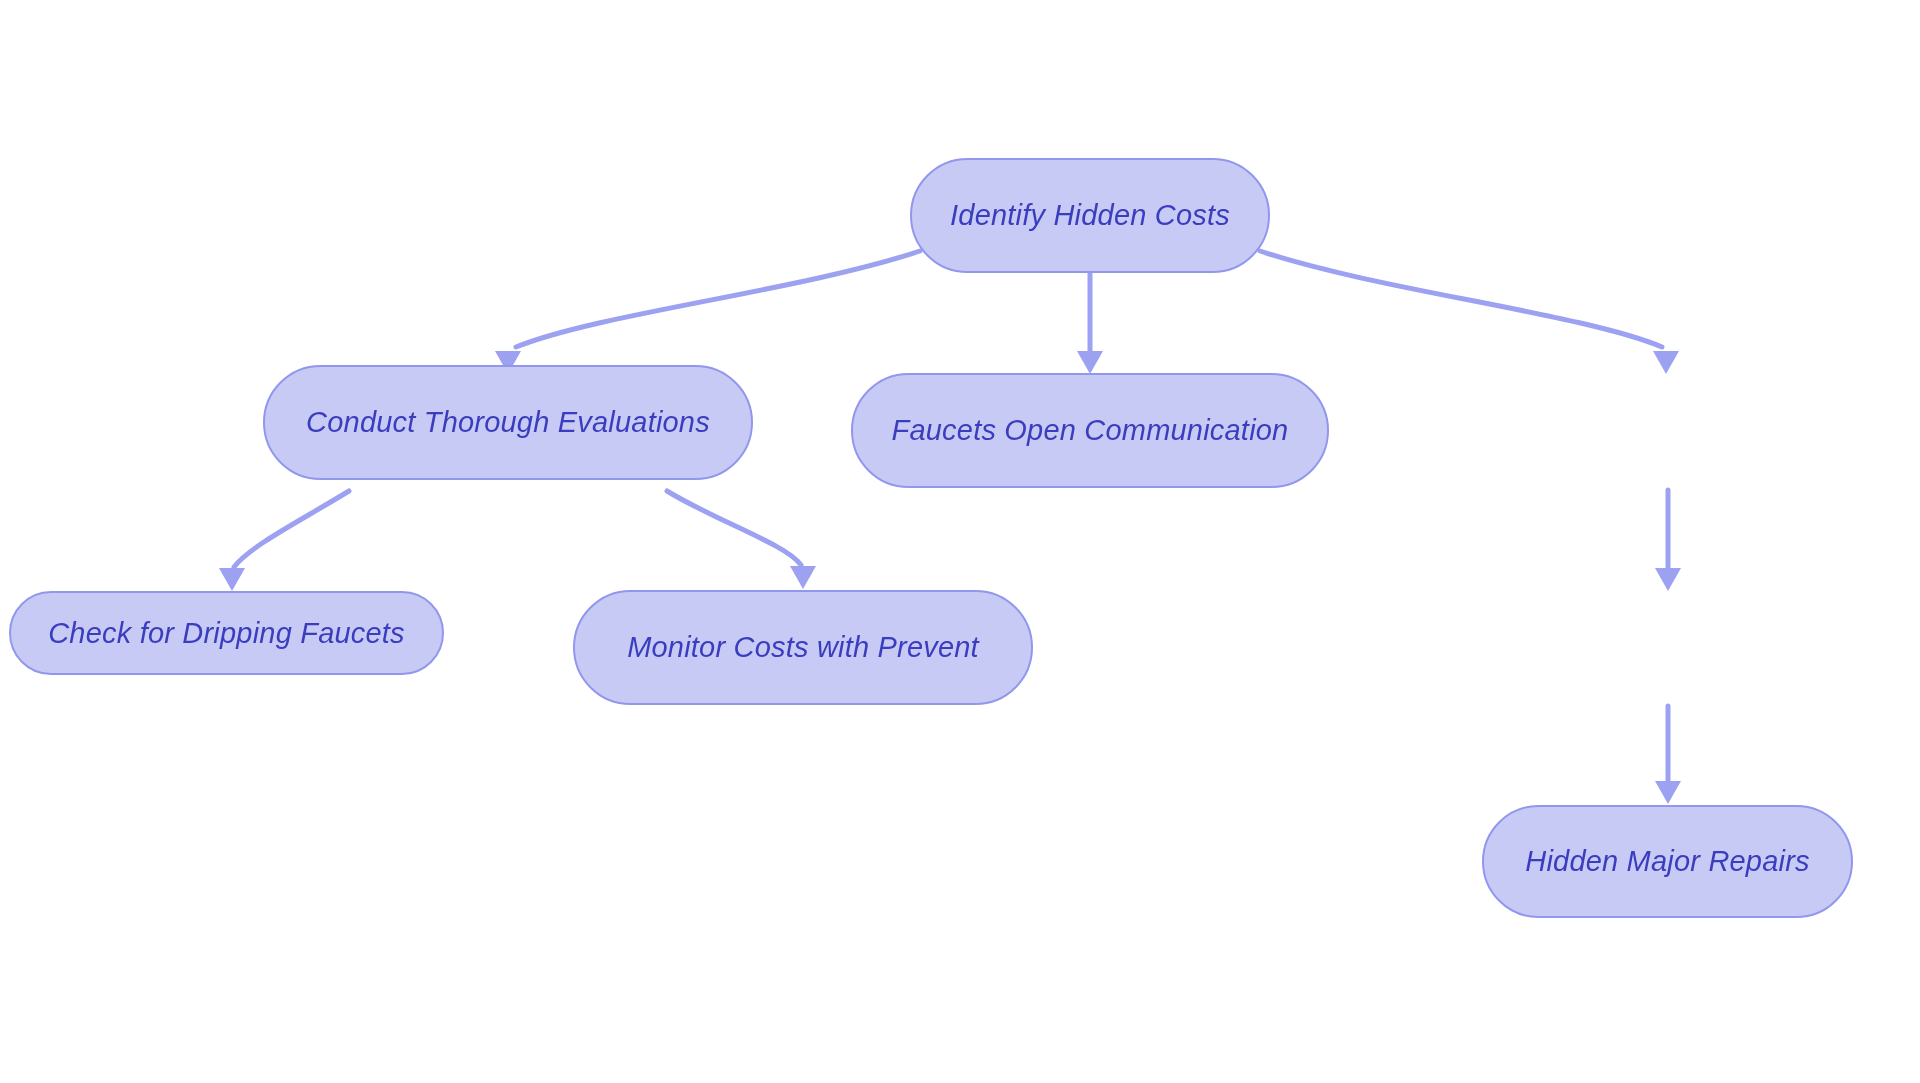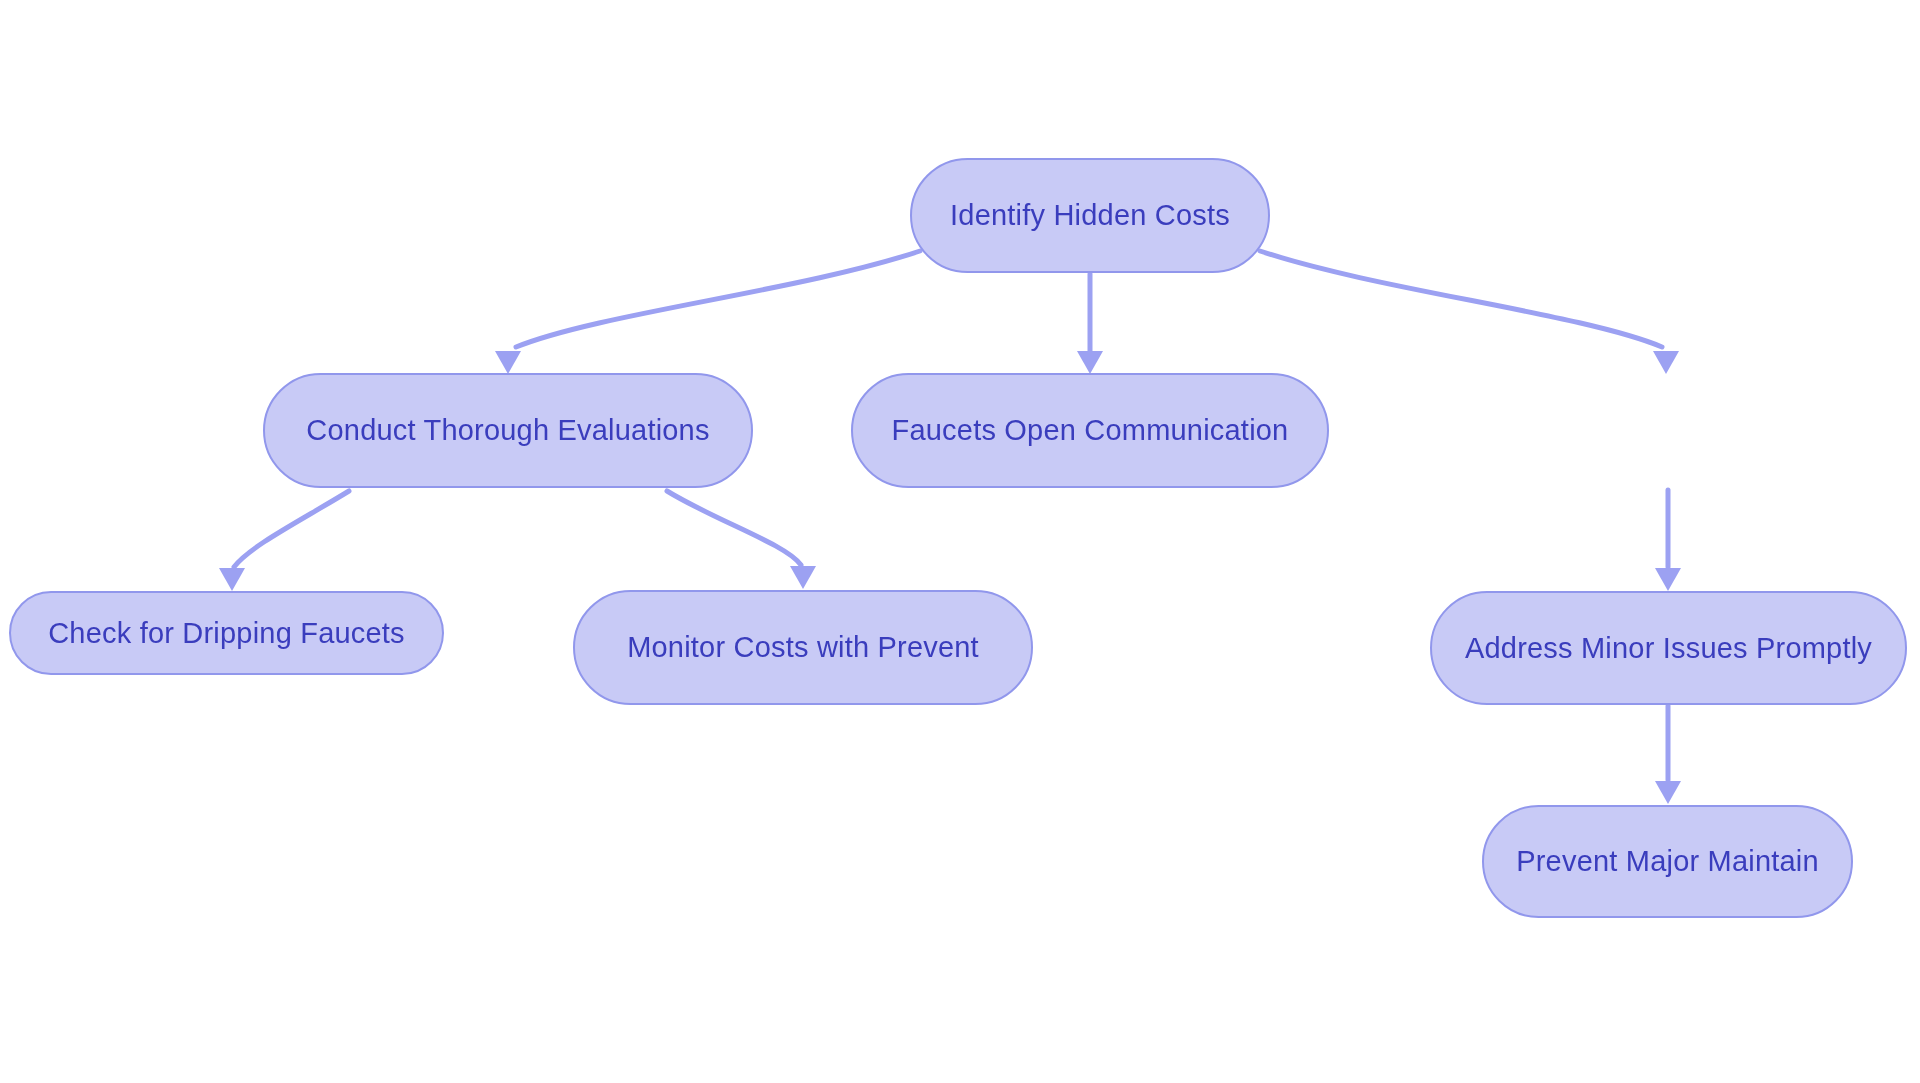--- a/index.html
+++ b/index.html
@@ -11,20 +11,21 @@
     height: 1083px;
     background: var(--canvas-bg, #ffffff);
     font-family: "Liberation Sans", sans-serif;
     overflow: hidden;
   }
   .canvas {
     position: relative;
     width: 1920px;
     height: 1083px;
     background: var(--canvas-bg, #ffffff);
+    font-style: italic;
   }
   .edges {
     position: absolute;
     left: 0;
     top: 0;
     width: 1920px;
     height: 1083px;
     pointer-events: none;
   }
   .edges path {
@@ -79,38 +80,35 @@
     <polygon points="1655,568 1681,568 1668,591"></polygon>
 
     <path d="M 1668 706 L 1668 780"></path>
     <polygon points="1655,781 1681,781 1668,804"></polygon>
   </svg>
 
   <div class="node" style="left:910px; top:158px; width:360px; height:115px;">
     <span>Identify Hidden Costs</span>
   </div>
 
-  <div class="node" style="left:263px; top:373px; width:490px; height:115px;">
+  <div class="node" style="left:263px; top:365px; width:490px; height:115px;">
     <span>Conduct Thorough Evaluations</span>
   </div>
 
   <div class="node" style="left:851px; top:373px; width:478px; height:115px;">
     <span>Faucets Open Communication</span>
   </div>
 
 
   <div class="node" style="left:9px; top:591px; width:435px; height:84px;">
     <span>Check for Dripping Faucets</span>
   </div>
 
   <div class="node" style="left:573px; top:590px; width:460px; height:115px;">
     <span>Monitor Costs with Prevent</span>
   </div>
 
-  <div class="node" style="left:1430px; top:591px; width:477px; height:114px;">
-    <span>Address Minor Issues Promptly</span>
-  </div>
 
   <div class="node" style="left:1482px; top:805px; width:371px; height:113px;">
-    <span>Prevent Major Maintain</span>
+    <span>Hidden Major Repairs</span>
   </div>
 
 </div>
 
 </body></html>

